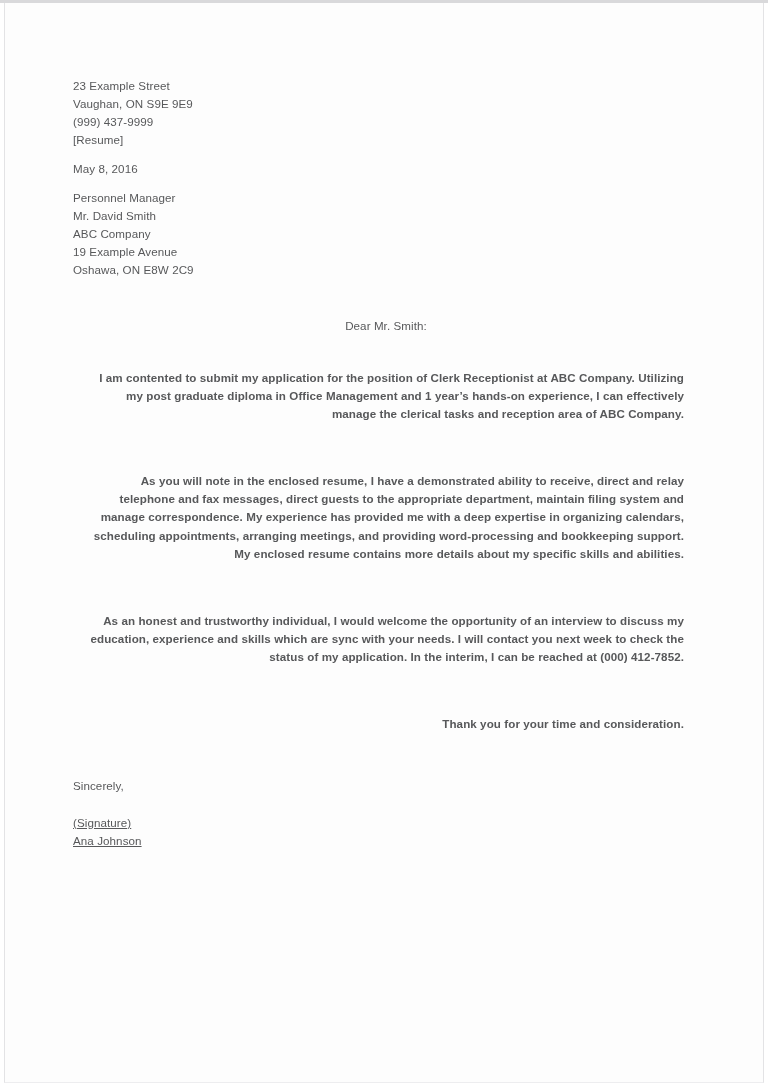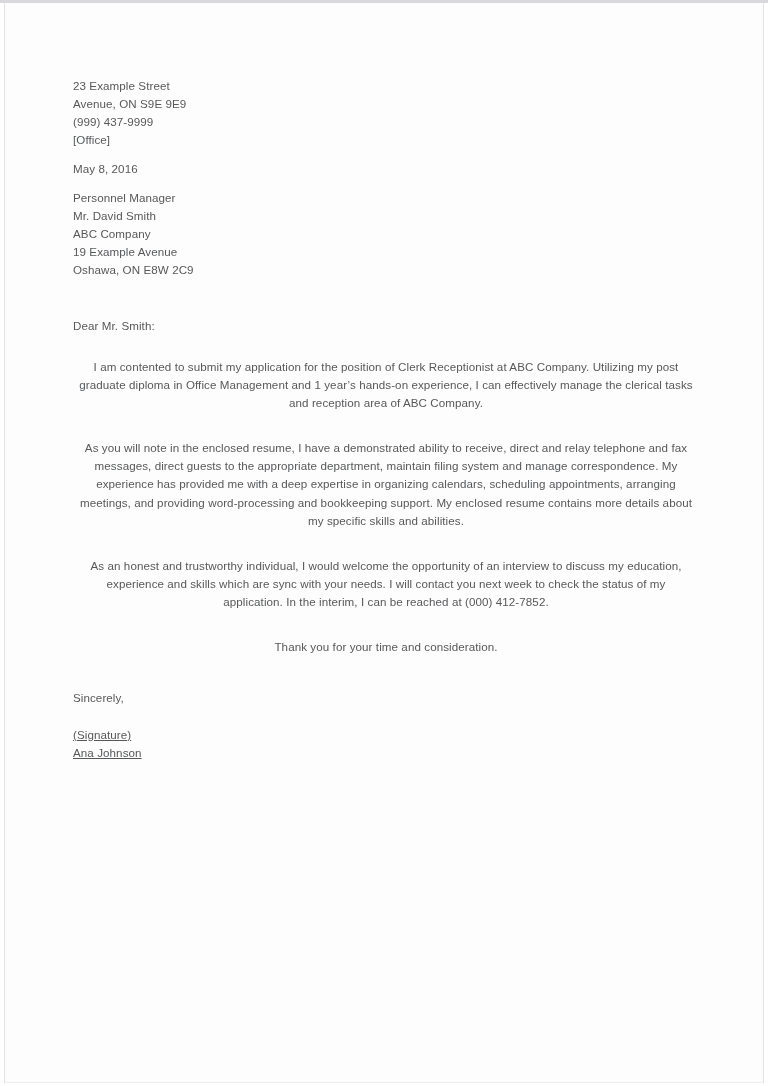--- a/index.html
+++ b/index.html
@@ -63,26 +63,28 @@
     white-space: nowrap;
   }
 
   .gap-sm { height: 11px; }
   .gap-md { height: 19px; }
   .gap-lg { height: 29px; }
   .gap-xl { height: 38px; }
 
   .salutation {
     display: block;
+    text-align: center;
   }
 
   p.body-para {
-    margin: 4px;
-    text-align: center;
+    margin: 15px;
+    text-align: right;
     line-height: 18.1px;
+    font-weight: bold;
   }
 
   .sig-block .line {
     display: block;
     text-decoration: underline;
   }
 
   .closing-line { display: block; }
 </style>
 </head>
@@ -90,23 +92,23 @@
 
 <div class="top-edge-band"></div>
 
 <div class="page-sheet">
   <div class="page-inner-fill"></div>
 
   <div class="letter">
 
     <div class="addr-block">
       <span class="line">23 Example Street</span>
-      <span class="line">Avenue, ON S9E 9E9</span>
+      <span class="line">Vaughan, ON S9E 9E9</span>
       <span class="line">(999) 437-9999</span>
-      <span class="line">[Office]</span>
+      <span class="line">[Resume]</span>
     </div>
 
     <div class="gap-sm"></div>
 
     <div class="addr-block">
       <span class="line">May 8, 2016</span>
     </div>
 
     <div class="gap-sm"></div>
 

